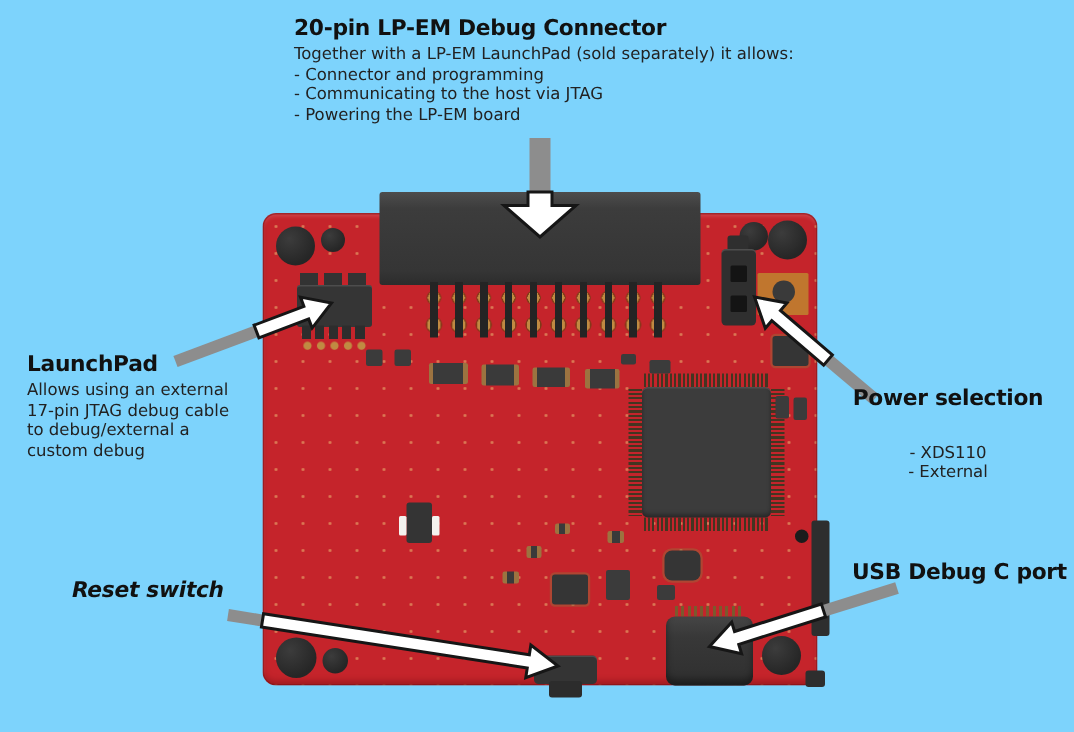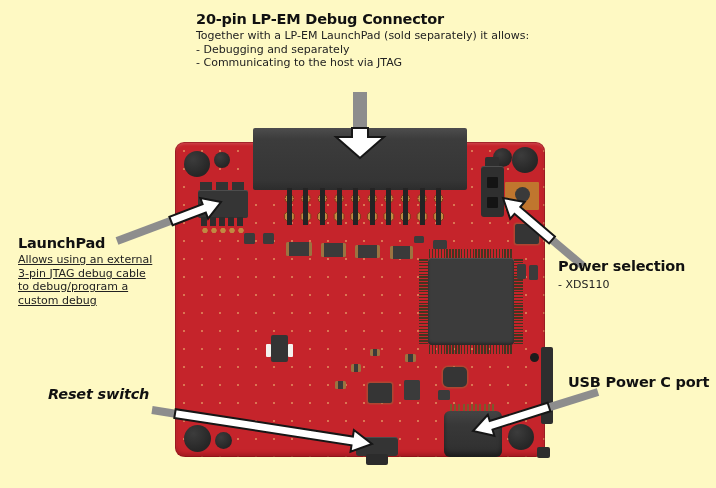--- a/index.html
+++ b/index.html
@@ -1,26 +1,26 @@
 <!DOCTYPE html>
 <html><head>
 <meta charset="utf-8">
 <style>
   * { box-sizing: border-box; }
   body { margin: 0; background: #ffffff; font-family: "DejaVu Sans", "Liberation Sans", sans-serif; }
-  .stage { position: relative; width: 716px; height: 488px; background: #fef9c3; overflow: hidden; }
+  .stage { position: relative; width: 716px; height: 488px; background: #7dd3fc; overflow: hidden; }
 
   
   .ann { position: absolute; color: #1b1b1b; z-index: 6; }
   .ann-title { font-size: 14.5px; font-weight: bold; letter-spacing: -0.2px; line-height: 19px; color: #111; }
   .ann-line  { font-size: 11px; line-height: 13.5px; color: #222; }
   .ann-debug20 { left: 196px; top: 10px; width: 365px; }
   .ann-debug10 { left: 18px;  top: 234px; width: 160px; }
-  .ann-debug10 .ann-line { line-height: 13.5px; text-decoration: underline; }
-  .ann-power   { left: 558px; top: 258px; width: 148px; text-align: left; }
+  .ann-debug10 .ann-line { line-height: 13.5px; }
+  .ann-power   { left: 558px; top: 258px; width: 148px; text-align: center; }
   .ann-power .ann-title { line-height: 17px; }
   .ann-power .ann-line  { line-height: 13px; }
   .ann-reset { left: 48px;  top: 385px; font-style: italic; }
   .ann-usb   { left: 568px; top: 373px; }
 
   
   .board {
     position: absolute; left: 175px; top: 142px; width: 370px; height: 315px;
     background-color: #c5242b;
     background-image: radial-gradient(circle 1.6px at 9px 9px, rgba(235,185,115,0.55) 55%, transparent 65%);
@@ -193,38 +193,40 @@
     <polygon points="352,128 368,128 368,137 384,137 360,158 336,137 352,137" fill="#ffffff" stroke="#161616" stroke-width="2"></polygon>
     <polygon points="172.6,225.2 205.8,212.6 208.1,218.7 221,202 200.3,198.1 202.6,204.2 169.4,216.8" fill="#ffffff" stroke="#161616" stroke-width="2"></polygon>
     <polygon points="554.9,236.6 520.3,207 524.6,202 503,198 510.2,218.8 514.5,213.8 549.1,243.4" fill="#ffffff" stroke="#161616" stroke-width="2"></polygon>
     <polygon points="174.3,418 351.5,445.3 350.5,451.8 372,444 353.9,430 352.9,436.5 175.7,409.2" fill="#ffffff" stroke="#161616" stroke-width="2"></polygon>
     <polygon points="547.6,402.7 489.7,421 487.8,414.8 473,431 494.4,435.8 492.5,429.6 550.4,411.3" fill="#ffffff" stroke="#161616" stroke-width="2"></polygon>
   </svg>
 
   <div class="ann ann-debug20">
     <div class="ann-title">20-pin LP-EM Debug Connector</div>
     <div class="ann-line">Together with a LP-EM LaunchPad (sold separately) it allows:</div>
-    <div class="ann-line">- Debugging and separately</div>
+    <div class="ann-line">- Connector and programming</div>
     <div class="ann-line">- Communicating to the host via JTAG</div>
+    <div class="ann-line">- Powering the LP-EM board</div>
   </div>
 
   <div class="ann ann-debug10">
     <div class="ann-title">LaunchPad</div>
     <div class="ann-line">Allows using an external</div>
-    <div class="ann-line">3-pin JTAG debug cable</div>
-    <div class="ann-line">to debug/program a</div>
+    <div class="ann-line">17-pin JTAG debug cable</div>
+    <div class="ann-line">to debug/external a</div>
     <div class="ann-line">custom debug</div>
   </div>
 
   <div class="ann ann-power">
     <div class="ann-title">Power selection</div>
-    <div class="ann-line" style="margin-top:3px;">- XDS110</div>
+    <div class="ann-line" style="margin-top:20px;">- XDS110</div>
+    <div class="ann-line">- External</div>
   </div>
 
   <div class="ann ann-reset">
     <div class="ann-title">Reset switch</div>
   </div>
 
   <div class="ann ann-usb">
-    <div class="ann-title">USB Power C port</div>
+    <div class="ann-title">USB Debug C port</div>
   </div>
 
 </div>
 
 </body></html>

